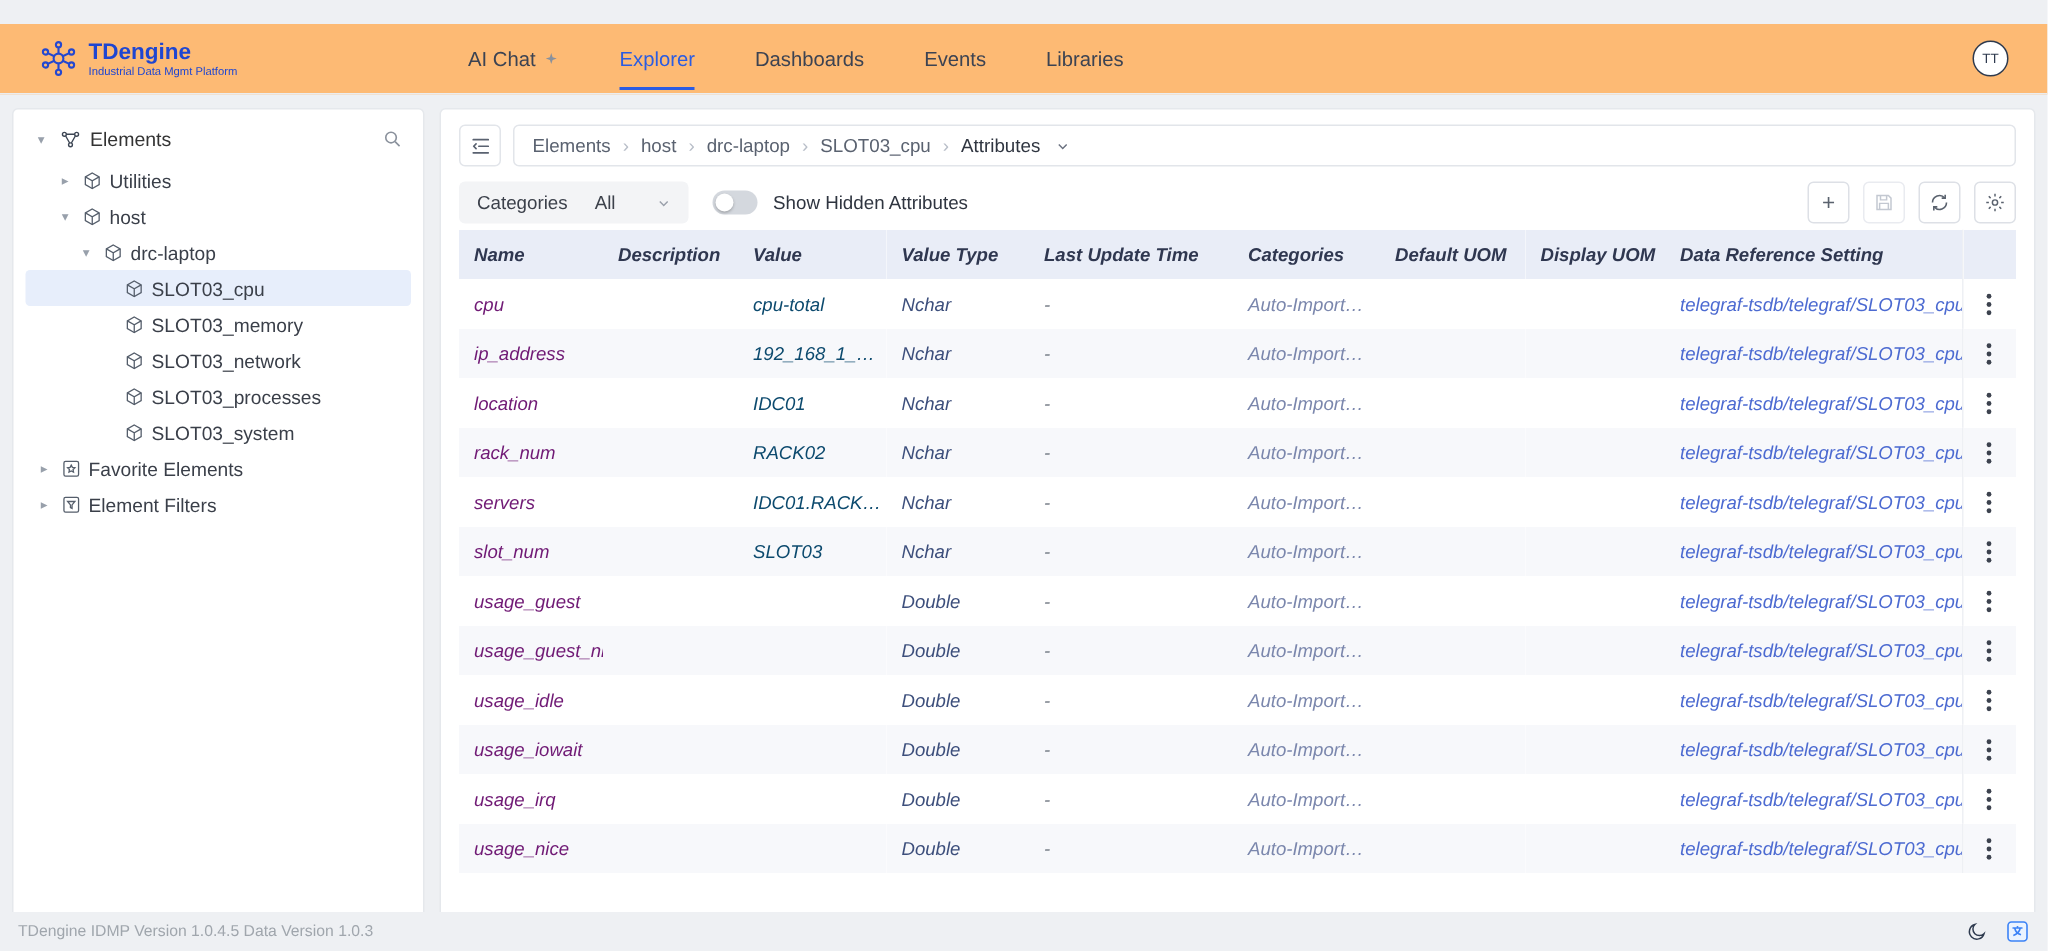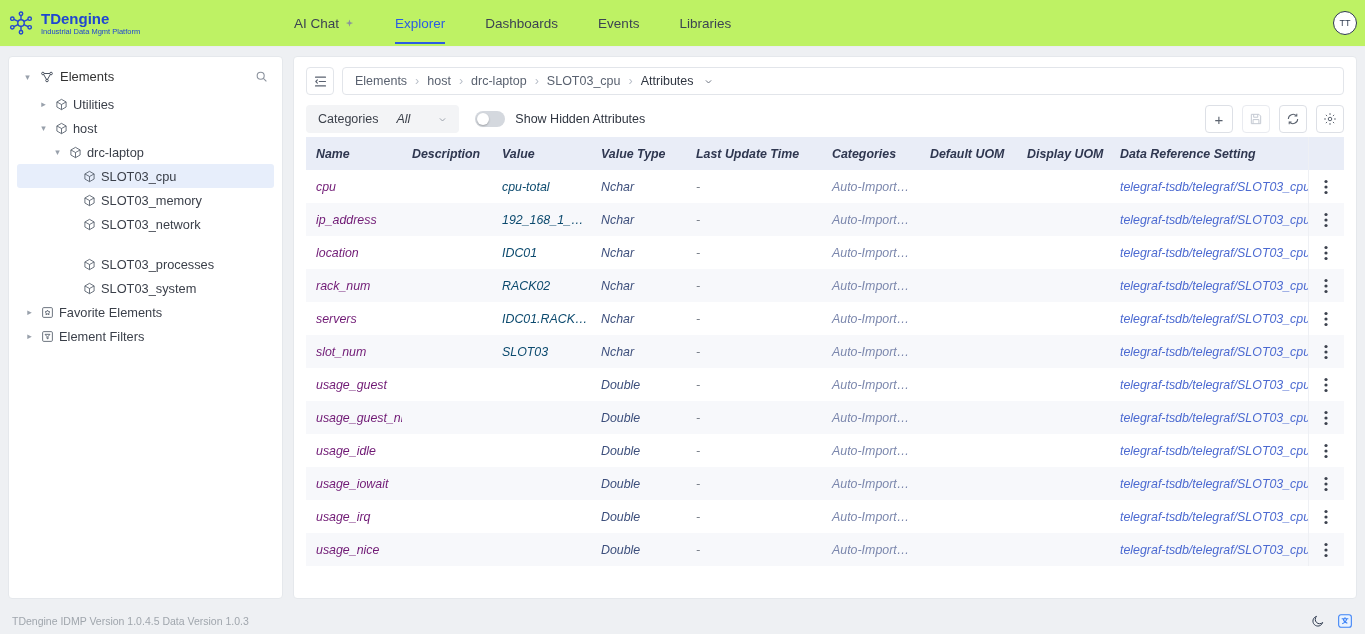--- a/index.html
+++ b/index.html
@@ -4,22 +4,22 @@
 <style>
   * { box-sizing: border-box; }
   html,body { margin:0; padding:0; }
   body {
     width:1365px; height:634px; overflow:hidden;
     font-family:"Liberation Sans", sans-serif;
     background:#eef0f3; color:#333; position:relative;
   }
   
   .topbar {
-    height:47px; background:#bef264; border-bottom:1px solid #ebedf0;
-    display:flex; align-items:center; padding:0 8px;
+    height:47px; background:#fdba74; border-bottom:1px solid #ebedf0;
+    display:flex; align-items:center; padding:0 26px;margin-top:16px;
   }
   .brand { display:flex; align-items:center; gap:7px; width:246px; }
   .brand-name { color:#1f46d1; font-weight:bold; font-size:15px; line-height:16px; }
   .brand-sub  { color:#1f46d1; font-size:7.5px; line-height:9px; }
   #main-nav { display:flex; gap:40px; margin-left:40px; align-items:center; height:39px; }
   .nav-item {
     font-size:13.5px; color:#3c4352; height:100%; display:flex; align-items:center;
     gap:5px; position:relative; cursor:pointer; white-space:nowrap;
   }
   .nav-item.active { color:#2b5ce2; }
@@ -63,21 +63,21 @@
   .crumb-item { cursor:pointer; white-space:nowrap; }
   .crumb-item.current { color:#2f3540; }
   .crumb-sep { color:#b8bec8; }
   .crumb-chev { display:flex; margin-left:2px; }
   
   .toolbar { display:flex; align-items:center; margin-top:10px; gap:10px; }
   .cat-pill {
     display:flex; align-items:center; background:#f3f4f6; border-radius:4px; height:28px;
     padding:0 12px; gap:18px; font-size:12.5px; color:#3c414b;
   }
-  .cat-select { display:flex; align-items:center; gap:28px; cursor:pointer;font-style:italic; }
+  .cat-select { display:flex; align-items:center; gap:28px; cursor:pointer; }
   .switch {
     width:30px; height:16px; border-radius:8px; background:#d4d8de; position:relative;
     cursor:pointer; margin-left:6px; flex:none;
   }
   .switch .knob {
     position:absolute; top:2px; left:2px; width:12px; height:12px; background:#fff;
     border-radius:50%; box-shadow:0 1px 2px rgba(0,0,0,.25);
   }
   .toggle-label { font-size:12.5px; color:#2f3540; }
   .tool-btns { margin-left:auto; display:flex; gap:9px; }
@@ -234,21 +234,21 @@
         <div class="tree-item" style="padding-left: 48px;">
           <span class="caret"></span>
           <span class="tree-icon">
             <svg width="13" height="13" viewBox="0 0 24 24" fill="none" stroke="#555e6b" stroke-width="1.6">
               <path d="M12 2.5l8.5 4.8v9.4L12 21.5l-8.5-4.8V7.3z"></path>
               <path d="M3.5 7.3L12 12l8.5-4.7M12 12v9.5"></path>
             </svg>
           </span>
           <span>SLOT03_network</span>
         </div>
-        <div class="tree-item" style="padding-left: 48px; margin-top: 16px;">
+        <div class="tree-item" style="padding-left: 48px;">
           <span class="caret"></span>
           <span class="tree-icon">
             <svg width="13" height="13" viewBox="0 0 24 24" fill="none" stroke="#555e6b" stroke-width="1.6">
               <path d="M12 2.5l8.5 4.8v9.4L12 21.5l-8.5-4.8V7.3z"></path>
               <path d="M3.5 7.3L12 12l8.5-4.7M12 12v9.5"></path>
             </svg>
           </span>
           <span>SLOT03_processes</span>
         </div>
         <div class="tree-item" style="padding-left: 48px;">

